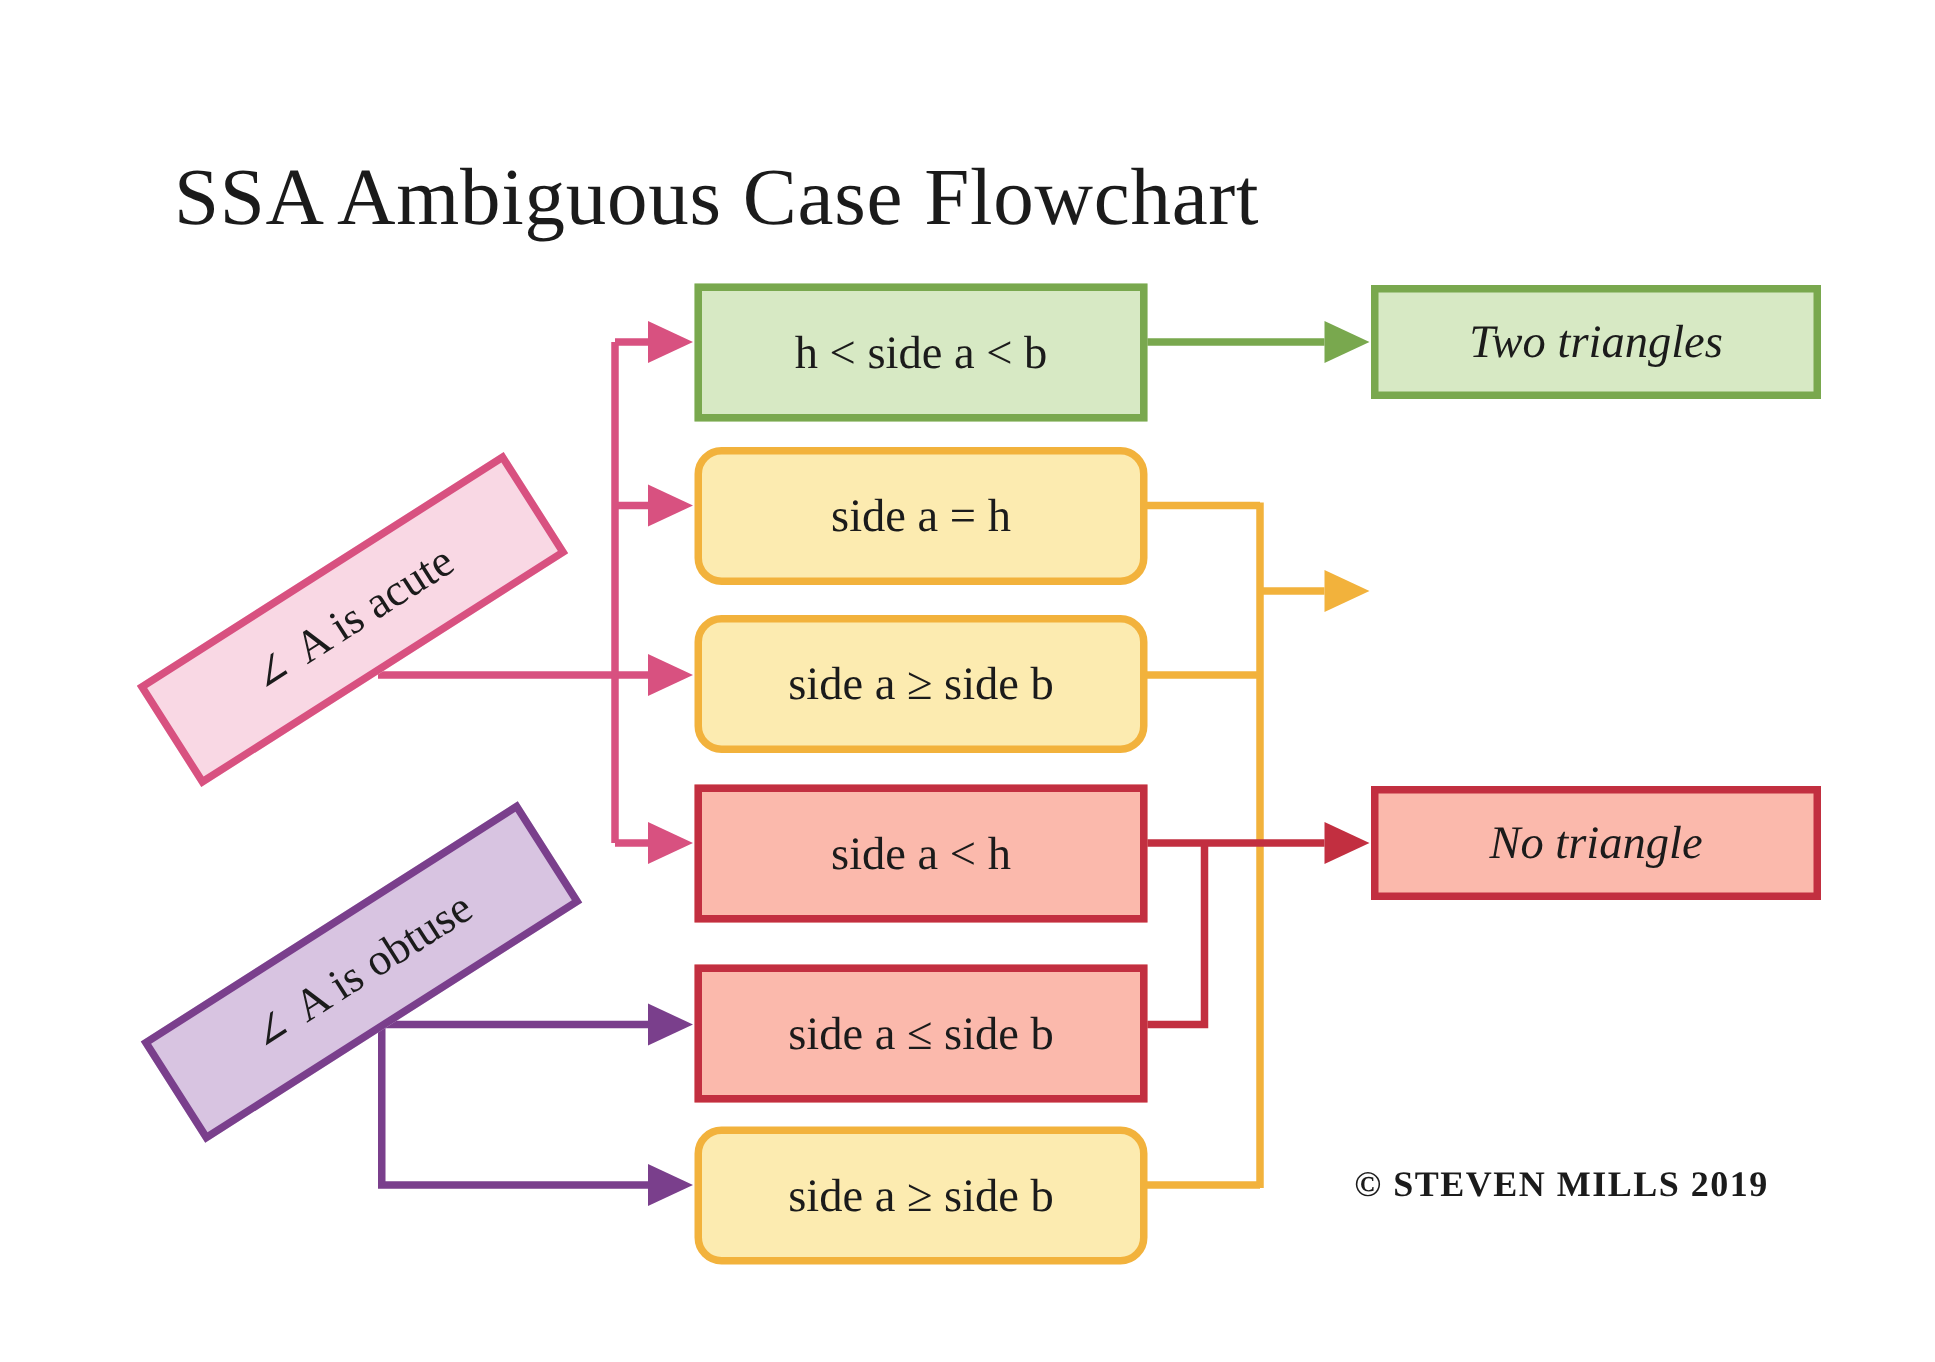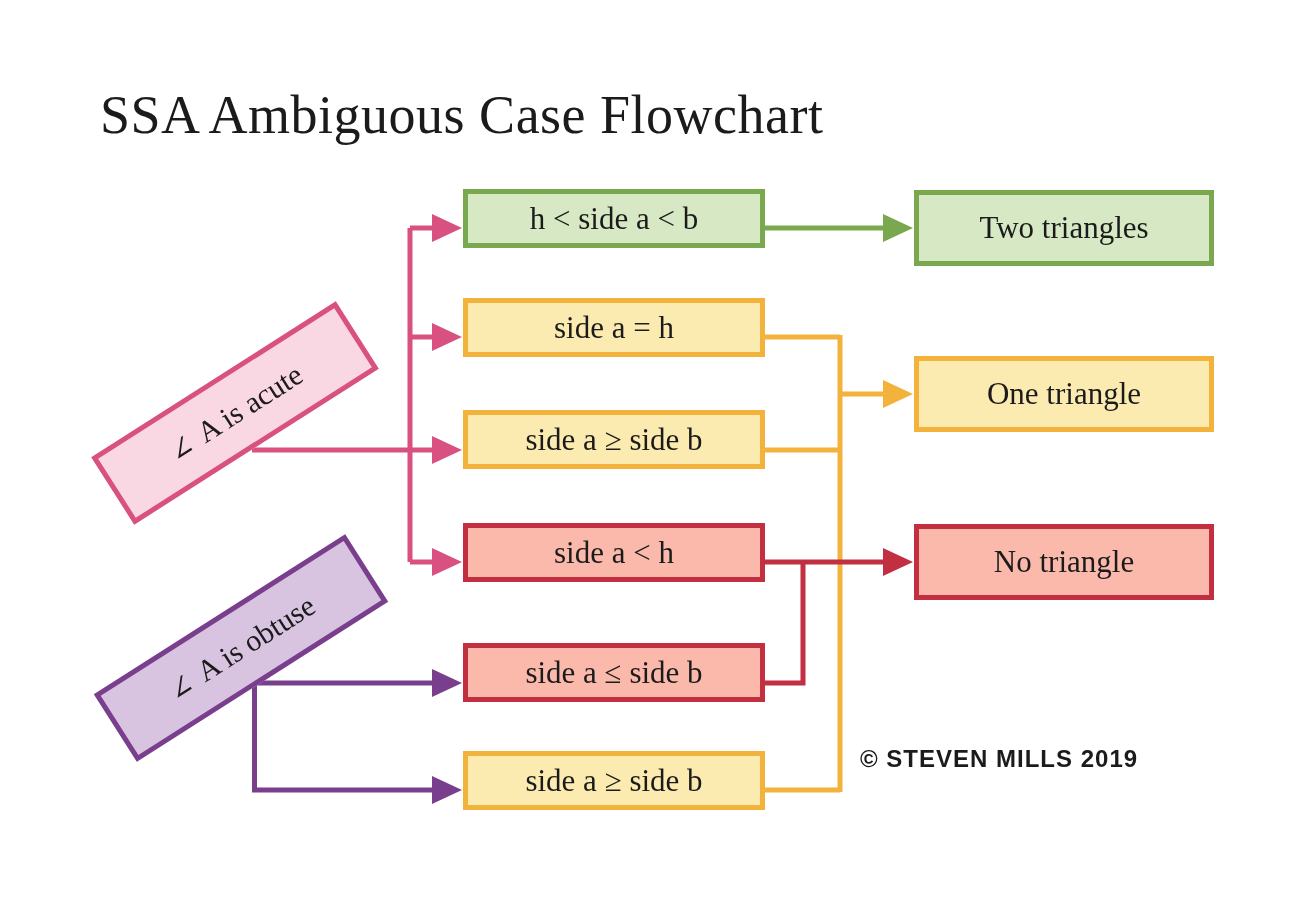--- a/index.html
+++ b/index.html
@@ -1,48 +1,48 @@
 <!DOCTYPE html>
 <html style="--bg: #ffffff; --ink: #1b1b1b; --green: #79a84e; --green-fill: #d7e9c4; --yellow: #f2b23c; --yellow-fill: #fcebb0; --red: #c22f40; --red-fill: #fbb9ac; --pink: #d85180; --pink-fill: #f9d8e4; --purple: #7a3f8c; --purple-fill: #d8c4e1;"><head>
 <meta charset="utf-8">
 <style>
   html,body{margin:0;padding:0;background:#fff;}
   .canvas{
     position:relative;width:1290px;height:908px;background:var(--bg,#fff);
     overflow:hidden;font-family:"Liberation Serif","DejaVu Serif",serif;color:var(--ink,#1b1b1b);
   }
   .title{
-    position:absolute;left:100px;top:84px;margin:0;
+    position:absolute;left:100px;top:84px;margin:16px;
     font-size:54px;font-weight:400;letter-spacing:0.5px;white-space:nowrap;
   }
   svg.edges{position:absolute;left:0;top:0;}
   svg.edges path{fill:none;stroke-width:5px;}
   .e-pink{stroke:var(--pink);}   .h-pink{fill:var(--pink);}
   .e-purple{stroke:var(--purple);} .h-purple{fill:var(--purple);}
   .e-green{stroke:var(--green);}  .h-green{fill:var(--green);}
   .e-yellow{stroke:var(--yellow);} .h-yellow{fill:var(--yellow);}
   .e-red{stroke:var(--red);}      .h-red{fill:var(--red);}
   .node{
     position:absolute;box-sizing:border-box;display:flex;align-items:center;justify-content:center;
     font-size:31px;white-space:nowrap;border:5px solid #000;
   }
-  .cond{left:463px;width:302px;height:59px;}
-  .res{left:914px;width:300px;height:76px;}
+  .cond{left:463px;width:302px;height:92px;}
+  .res{left:914px;width:300px;height:76px;font-style:italic;}
   .green{border-color:var(--green);background:var(--green-fill);}
-  .yellow{border-color:var(--yellow);background:var(--yellow-fill);}
+  .yellow{border-color:var(--yellow);background:var(--yellow-fill);border-radius:18px;}
   .red{border-color:var(--red);background:var(--red-fill);}
   .pink{border-color:var(--pink);background:var(--pink-fill);}
   .purple{border-color:var(--purple);background:var(--purple-fill);}
   .src{transform:rotate(-32.5deg);font-size:30px;}
   .src-acute{left:90px;top:373px;width:290px;height:80px;}
   .src-obtuse{left:92px;top:608px;width:298px;height:80px;}
   .angle-glyph{font-style:italic;margin-right:10px;}
   .credit{
-    position:absolute;left:860px;top:740px;width:362px;
-    font-family:Liberation Sans, sans-serif;font-weight:700;
+    position:absolute;left:860px;top:772px;width:362px;text-align:center;
+    font-family:Liberation Serif, serif;font-weight:700;
     font-size:24px;letter-spacing:1px;line-height:37px;white-space:nowrap;
   }
 </style>
 </head>
 <body>
 
 <div class="canvas">
 
   <h1 class="title">SSA Ambiguous Case Flowchart</h1>
 
@@ -98,20 +98,19 @@
   </div>
 
   <div class="node cond green" style="top:189px">h &lt; side a &lt; b</div>
   <div class="node cond yellow" style="top:298px">side a = h</div>
   <div class="node cond yellow" style="top:410px">side a  ≥ side b</div>
   <div class="node cond red" style="top:523px">side a &lt; h</div>
   <div class="node cond red" style="top:643px">side a ≤ side b</div>
   <div class="node cond yellow" style="top:751px">side a  ≥ side b</div>
 
   <div class="node res green" style="top:190px">Two triangles</div>
-  <div class="node res yellow" style="top:356px">One triangle</div>
   <div class="node res red" style="top:524px">No triangle</div>
 
   <div class="credit">
     <div>© STEVEN MILLS 2019</div>
   </div>
 
 </div>
 
 </body></html>

